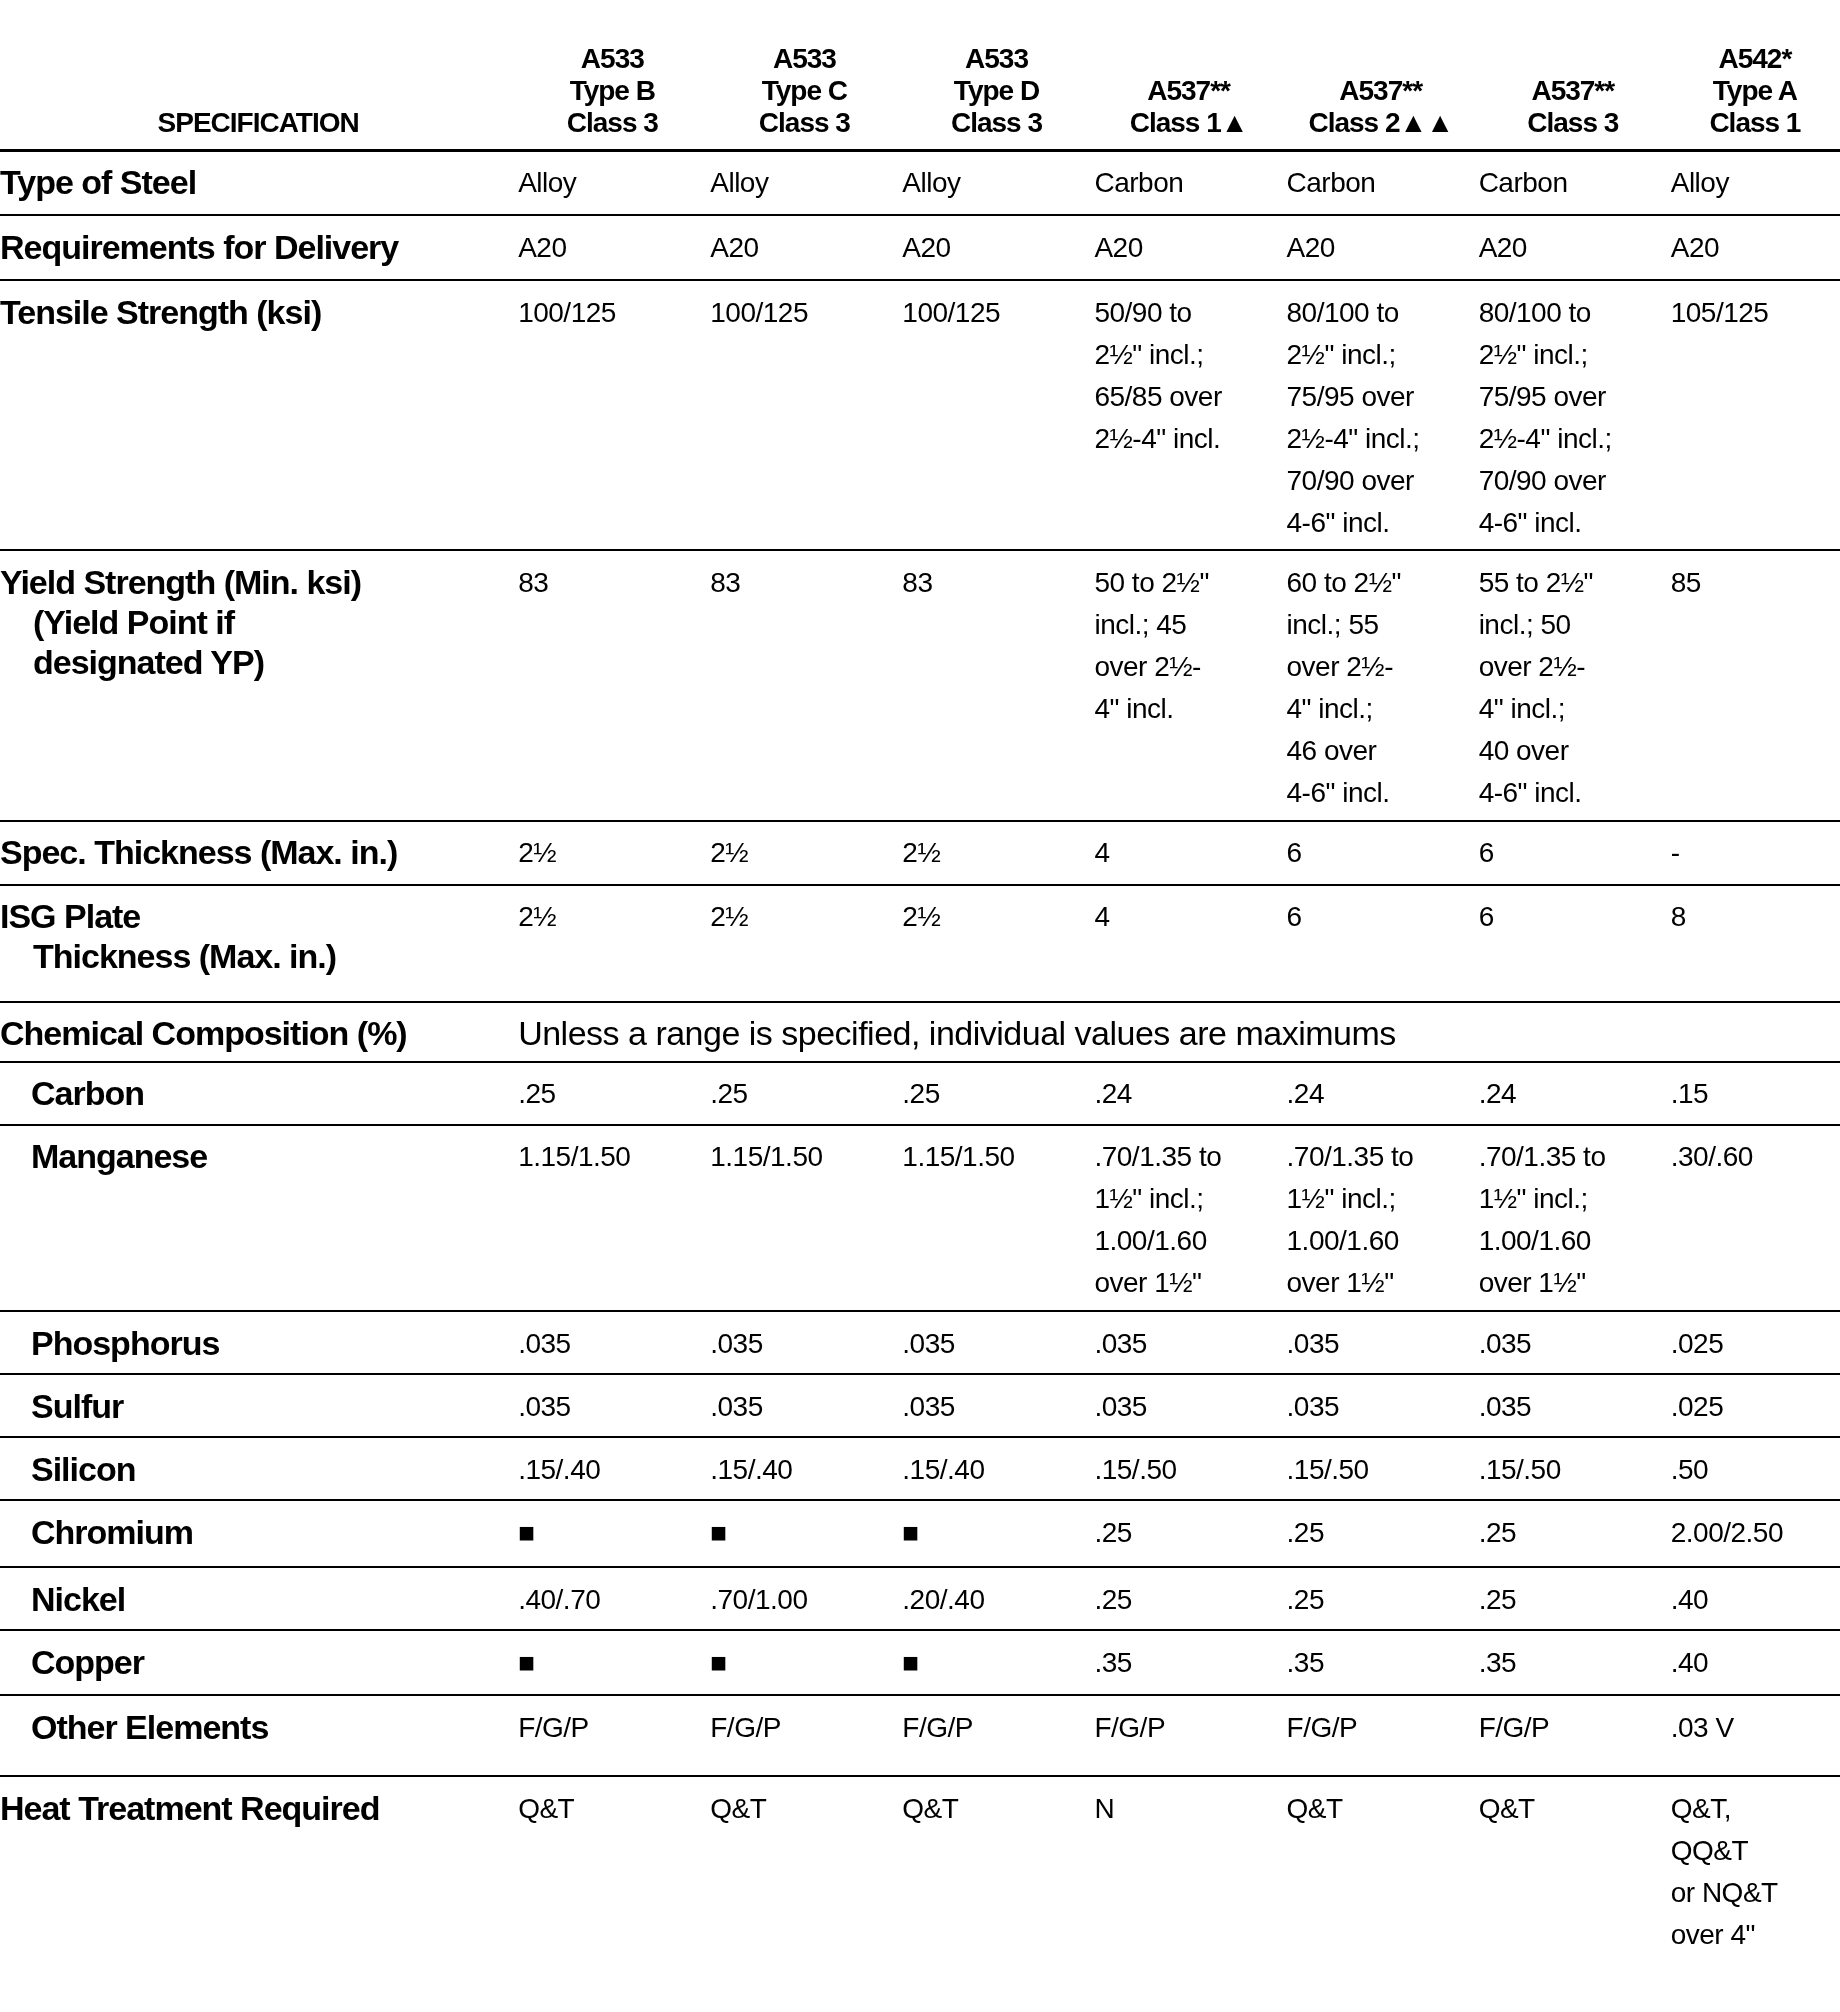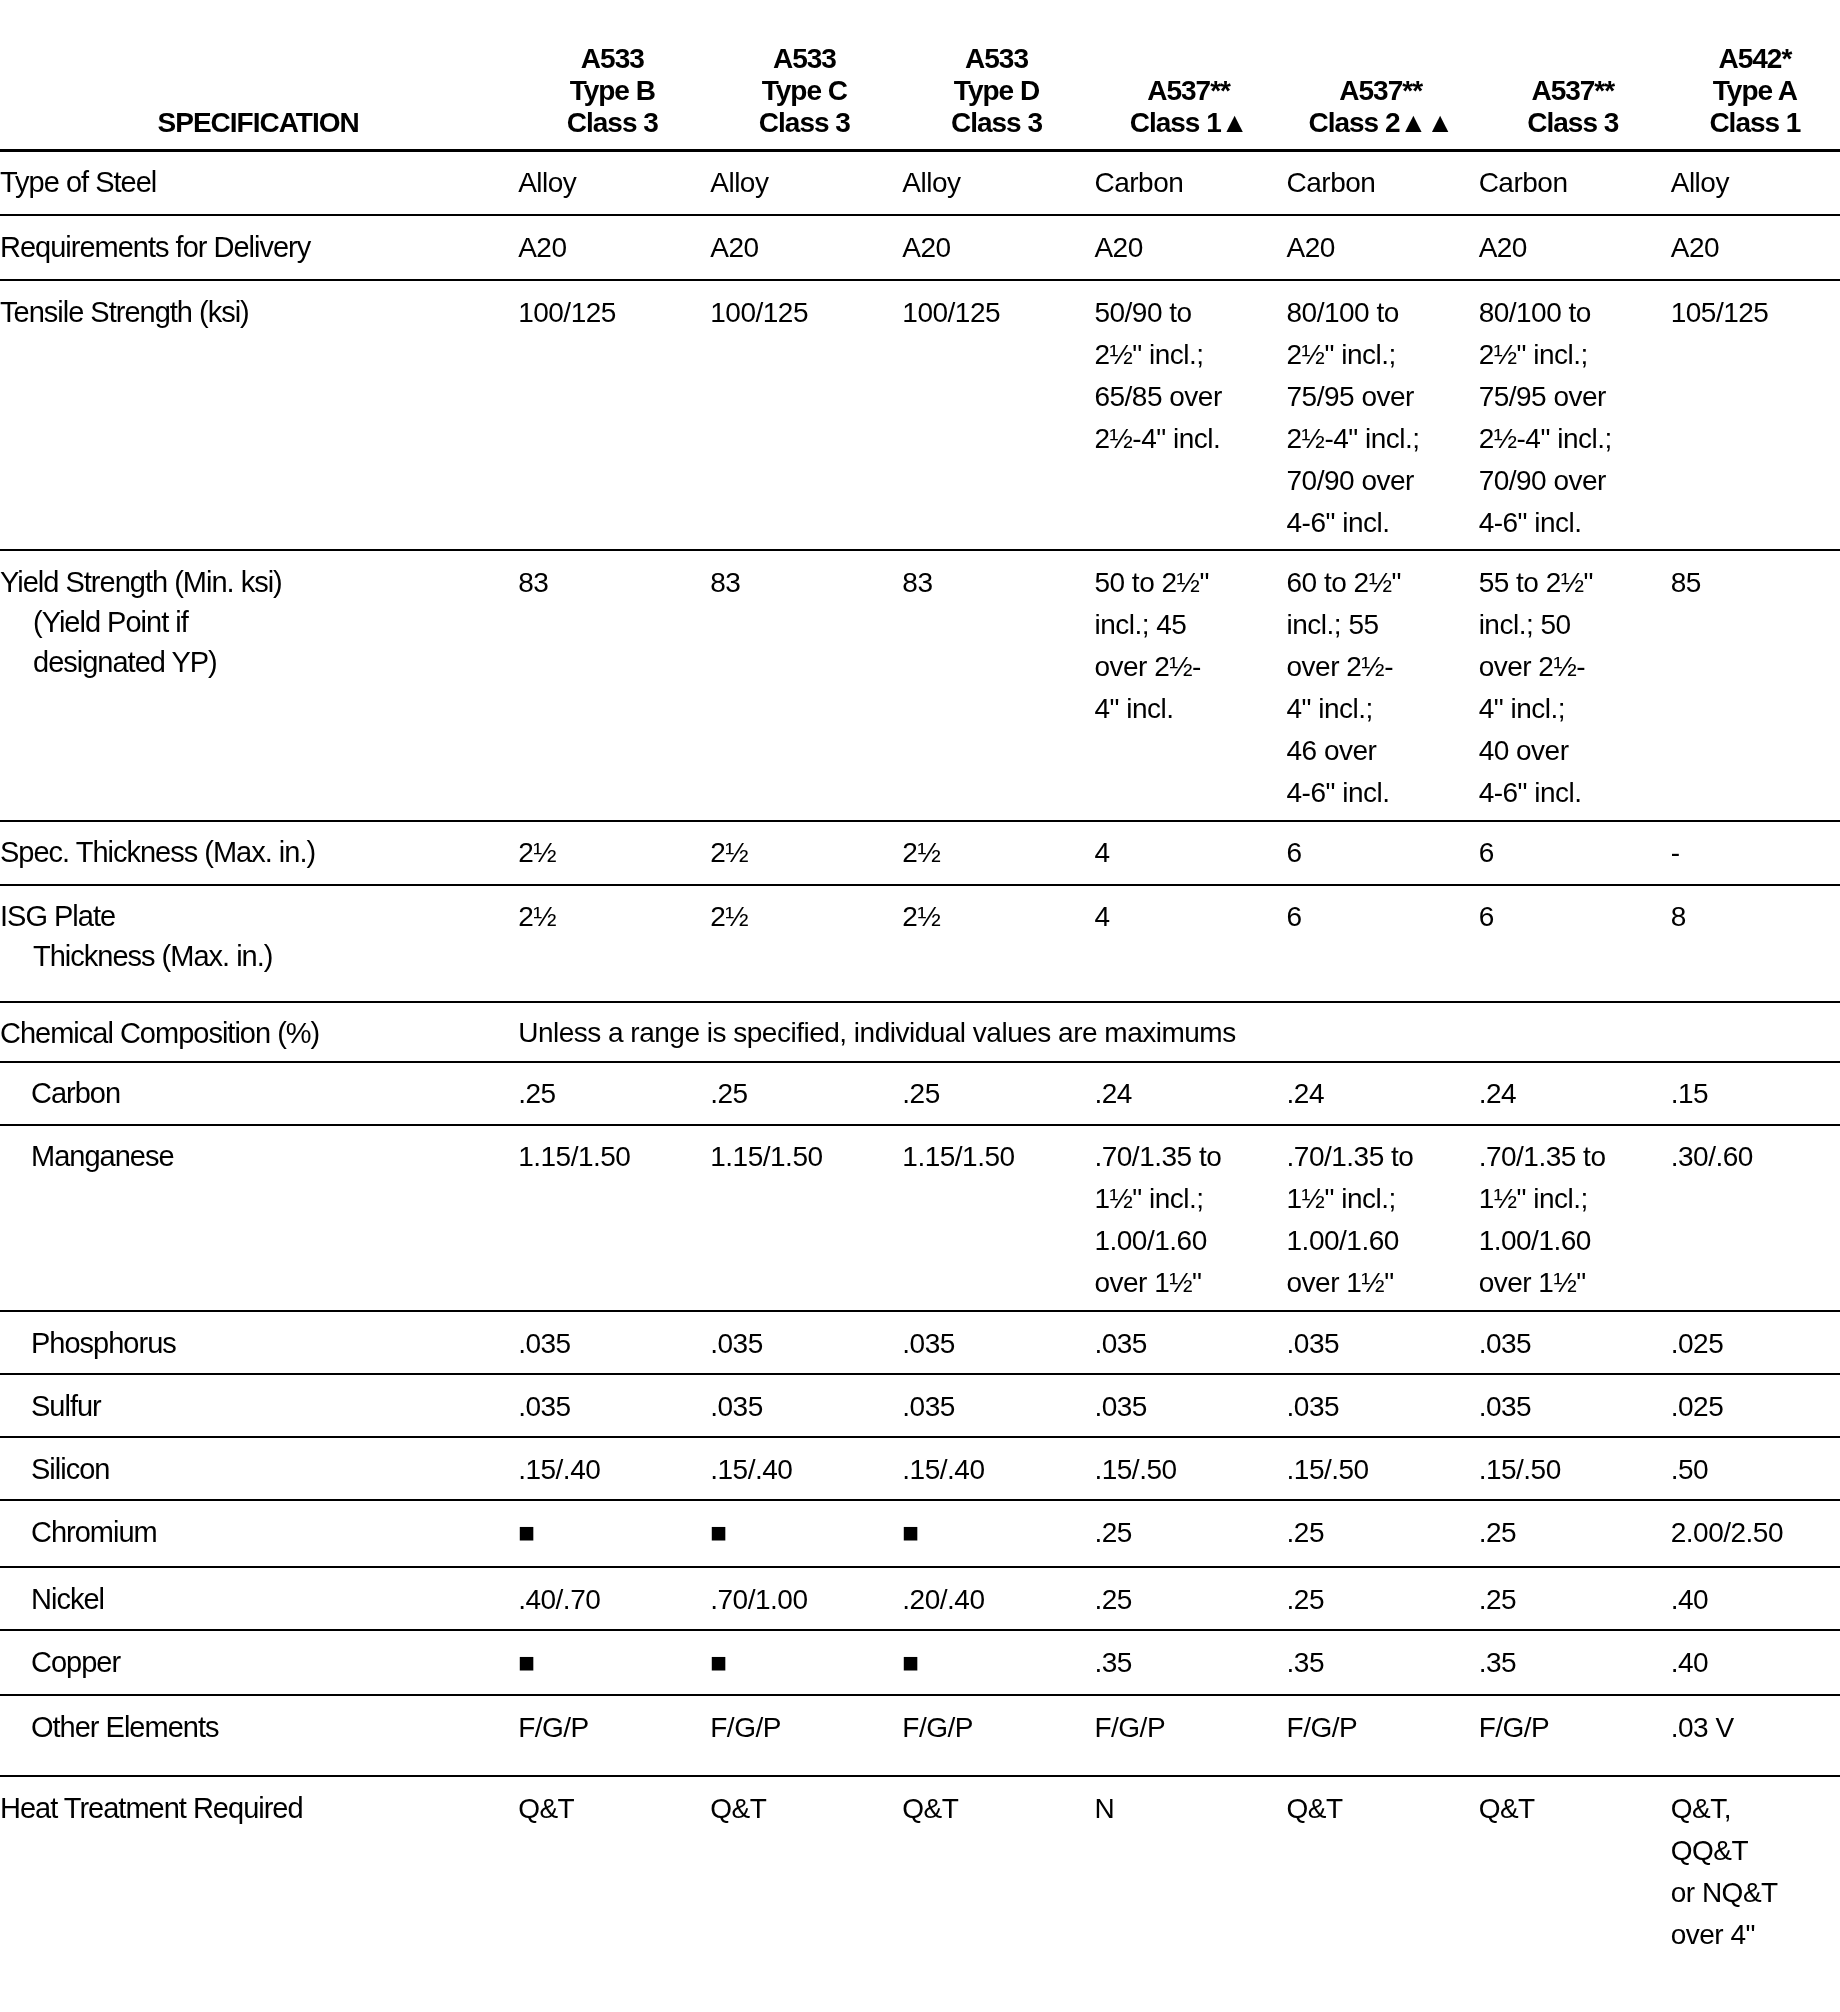--- a/index.html
+++ b/index.html
@@ -37,42 +37,42 @@
 
   
   tbody tr > th, tbody tr > td {
     vertical-align: top;
     text-align: left;
     border-bottom: 2.9px solid #000;
     padding-top: 10.6px;
     padding-bottom: 5.8px;
   }
   tbody th.row-label {
-    font-weight: normal;
-    font-size: 29px;
+    font-weight: bold;
+    font-size: 34px;
     line-height: 40px;
     letter-spacing: -1px;
     white-space: nowrap;
     padding-left: 0;
   }
   tbody th.row-label.indent { padding-left: 31px; }
   tbody th.row-label .lbl-line { display: block; }
   tbody th.row-label .lbl-line.cont { padding-left: 33px; }
   tbody td.cell {
     font-weight: normal;
     font-size: 28px;
     line-height: 42px;
     letter-spacing: -0.5px;
     white-space: pre-line;
     padding-left: 1.9px;
     padding-right: 1.9px;
   }
   tbody td.note-cell {
     font-weight: normal;
-    font-size: 28px;
+    font-size: 34px;
     line-height: 40px;
     letter-spacing: -0.5px;
     padding-left: 1.9px;
     white-space: nowrap;
   }
 
   
   tr.row-type-of-steel        { height: 65px; }
   tr.row-requirements         { height: 65px; }
   tr.row-tensile              { height: 259px; }

